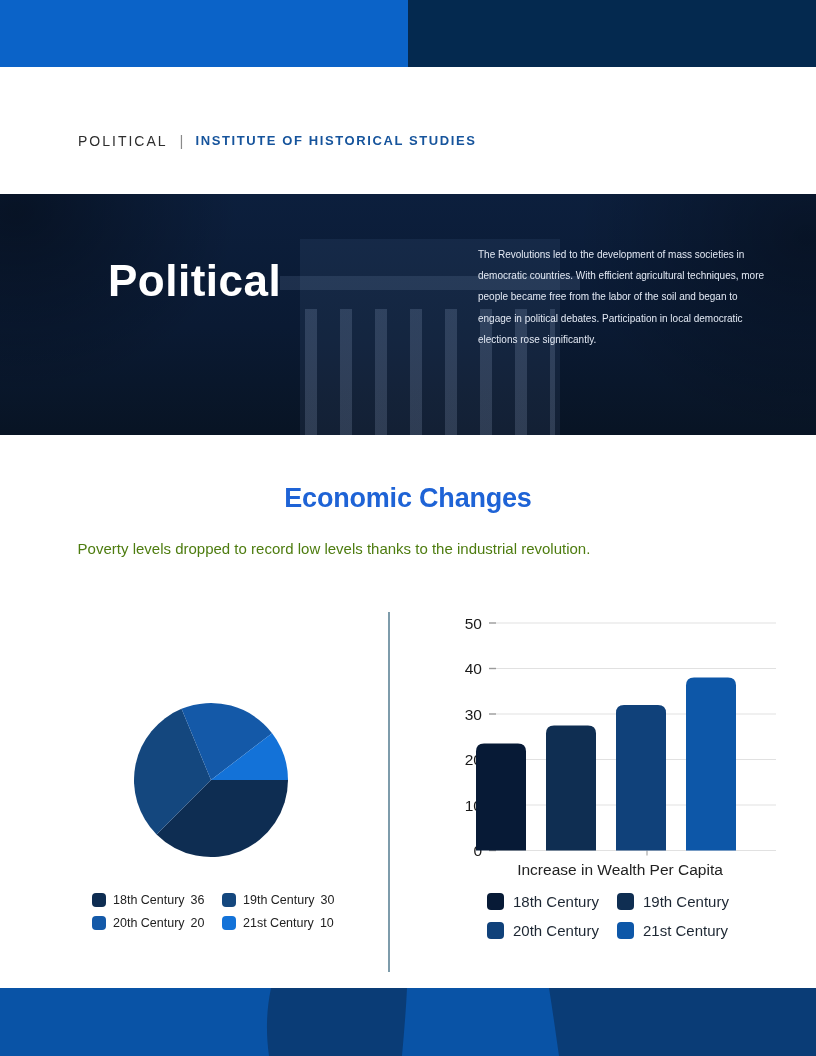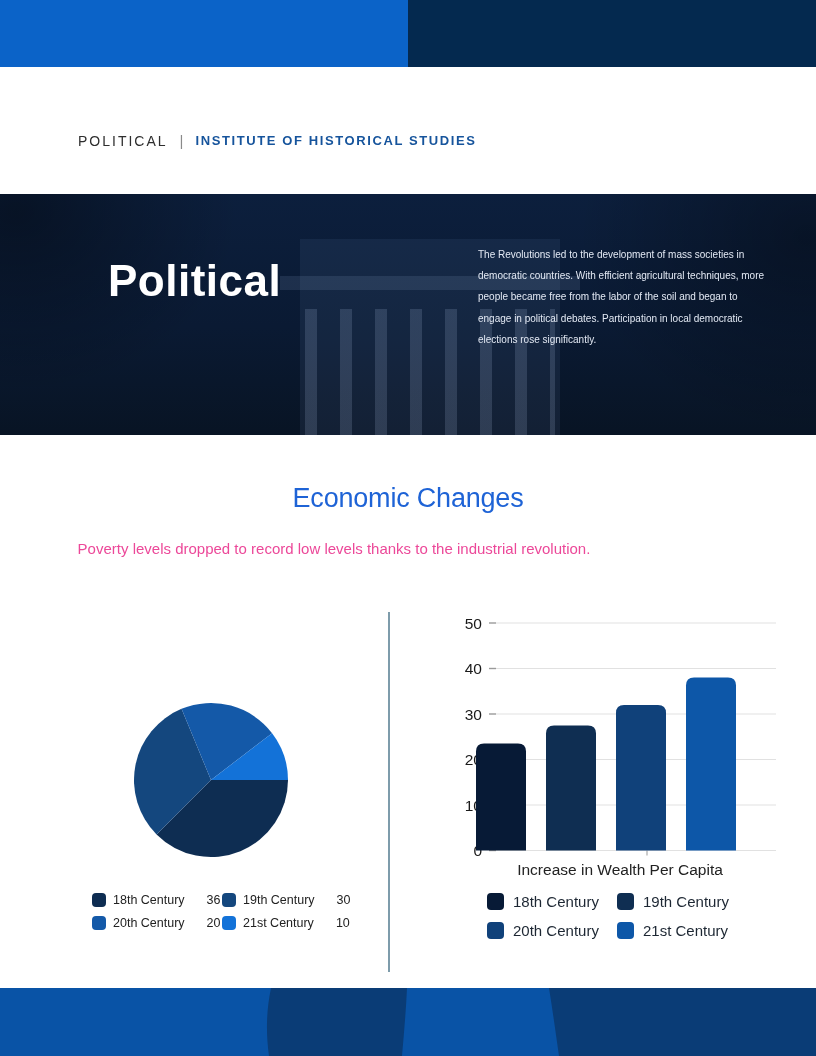--- a/index.html
+++ b/index.html
@@ -19,29 +19,29 @@
   
   .hero{position:absolute;top:194px;left:0;width:816px;height:241px;background:linear-gradient(180deg,#0c1f3d 0%,#0a1a33 55%,#081424 100%);overflow:hidden;}
   .wh-body{position:absolute;left:300px;top:45px;width:260px;bottom:0;background:rgba(120,150,195,0.10);}
   .wh-columns{position:absolute;left:305px;top:115px;width:250px;bottom:0;background:repeating-linear-gradient(90deg,rgba(190,210,245,0.16) 0 12px,rgba(0,0,0,0) 12px 35px);}
   .wh-balustrade{position:absolute;left:280px;top:82px;width:300px;height:14px;background:rgba(170,195,235,0.12);}
   .wh-tree-left{position:absolute;left:-80px;top:-60px;width:320px;height:260px;background:radial-gradient(ellipse at 30% 30%,rgba(0,0,0,0.38),rgba(0,0,0,0) 70%);}
   .wh-tree-right{position:absolute;right:-90px;top:-40px;width:330px;height:280px;background:radial-gradient(ellipse at 70% 30%,rgba(0,0,0,0.34),rgba(0,0,0,0) 70%);}
   .hero-title{position:absolute;left:108px;top:58px;color:#ffffff;font-size:44px;line-height:57px;font-weight:800;letter-spacing:0.5px;}
   .hero-paragraph{position:absolute;left:478px;top:50px;width:292px;color:#e3e9f4;font-size:10px;line-height:21.2px;font-weight:400;}
   
-  .section-heading{position:absolute;top:483px;left:0;width:816px;text-align:center;color:#1e63d6;font-size:27px;font-weight:400;letter-spacing:-0.2px;}
-  .section-subheading{position:absolute;top:540px;left:0;width:668px;text-align:center;color:#ec4899;font-size:15px;}
+  .section-heading{position:absolute;top:483px;left:0;width:816px;text-align:center;color:#1e63d6;font-size:27px;font-weight:700;letter-spacing:-0.2px;}
+  .section-subheading{position:absolute;top:540px;left:0;width:668px;text-align:center;color:#4d7c0f;font-size:15px;}
   
   .pie-title{position:absolute;top:621px;left:91px;width:240px;text-align:center;color:#1c5fd2;font-size:21px;font-weight:800;}
   .pie-svg{position:absolute;top:700px;left:131px;}
   .pie-legend{position:absolute;top:893px;left:92px;width:262px;display:grid;grid-template-columns:130px 130px;grid-row-gap:9px;}
   .pie-legend .li{display:flex;align-items:center;font-size:12.5px;color:#222;}
   .pie-legend .sw{width:14px;height:14px;border-radius:4px;margin-right:7px;flex:0 0 auto;}
-  .pie-legend .val{margin-left:22px;}
+  .pie-legend .val{margin-left:6px;}
   .col-divider{position:absolute;top:612px;left:388px;width:2px;height:360px;background:#7e9cab;}
   .bar-svg{position:absolute;top:610px;left:420px;}
   .bar-legend{position:absolute;top:893px;left:487px;width:280px;display:grid;grid-template-columns:130px 150px;grid-row-gap:12px;}
   .bar-legend .li{display:flex;align-items:center;font-size:15px;color:#1d2733;}
   .bar-legend .sw{width:17px;height:17px;border-radius:4px;margin-right:9px;flex:0 0 auto;}
   
   .footer-svg{position:absolute;left:0;top:988px;}
 </style>
 </head>
 <body>

